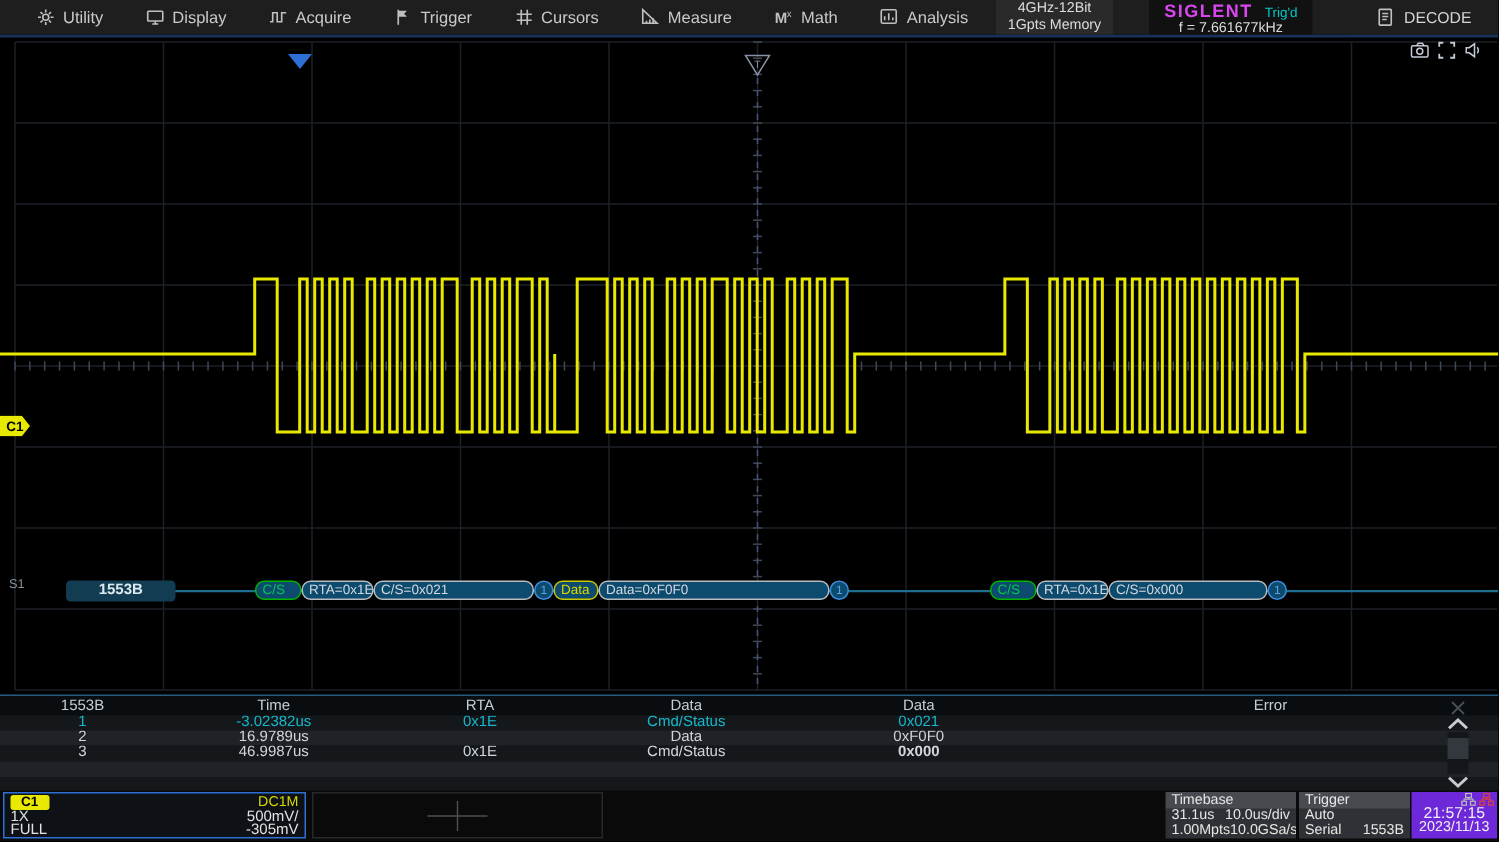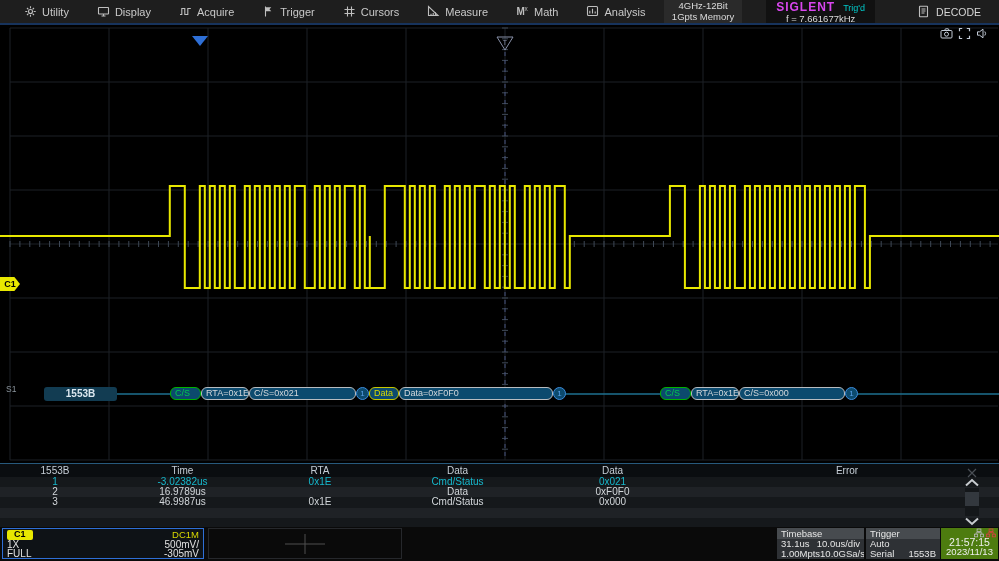--- a/index.html
+++ b/index.html
@@ -83,21 +83,21 @@
            padding:0 7px;border-radius:2px;}
   .coupling{color:#d8d800;font-size:9.5px;}
   .addbox{position:absolute;left:208px;top:1px;width:194px;height:31px;border:1px solid #26282c;
           box-sizing:border-box;display:flex;align-items:center;justify-content:center;}
   .infobox{position:absolute;top:1px;height:31px;box-sizing:border-box;background:#2e3135;
            font-size:9.5px;color:#e6e6e6;overflow:hidden;}
   .infobox .hd{background:#474b4f;height:11px;line-height:11px;padding:0 4px;}
   .inforow{display:flex;justify-content:space-between;padding:0 4px;height:10px;line-height:10px;}
   .tbbox{left:777px;width:87px;}
   .trbox{left:866px;width:74px;}
-  .clockbox{position:absolute;left:941px;top:1px;width:57px;height:31px;background:#4d7c0f;
+  .clockbox{position:absolute;left:941px;top:1px;width:57px;height:31px;background:#6d28d9;
             text-align:center;box-sizing:border-box;}
   .lan-icons{position:absolute;right:2px;top:0;display:flex;gap:2px;}
   .lan-icons span{display:inline-flex;width:10px;height:10px;}
   .clk-time{font-size:10.5px;color:#efefef;margin-top:9px;line-height:10px;}
   .clk-date{font-size:9.5px;color:#efefef;line-height:10px;}
 </style>
 </head>
 <body>
 
 <div class="menubar">
@@ -429,21 +429,21 @@
       <div class="tcell" style="width: 130px;"></div>
       <div class="tcell" style="width: 145px;">Data</div>
       <div class="tcell" style="width: 165px;">0xF0F0</div>
       <div class="tcell" style="width: 304px;"></div>
     </div>
     <div class="trow">
       <div class="tcell" style="width: 110px;">3</div>
       <div class="tcell" style="width: 145px;">46.9987us</div>
       <div class="tcell" style="width: 130px;">0x1E</div>
       <div class="tcell" style="width: 145px;">Cmd/Status</div>
-      <div class="tcell" style="width: 165px;">0x000</div>
+      <div class="tcell" style="width: 165px; font-weight: bold;">0x000</div>
       <div class="tcell" style="width: 304px;"></div>
     </div>
     <div class="trow alt">
       <div class="tcell" style="width: 110px;"></div>
       <div class="tcell" style="width: 145px;"></div>
       <div class="tcell" style="width: 130px;"></div>
       <div class="tcell" style="width: 145px;"></div>
       <div class="tcell" style="width: 165px;"></div>
       <div class="tcell" style="width: 304px;"></div>
     </div>

